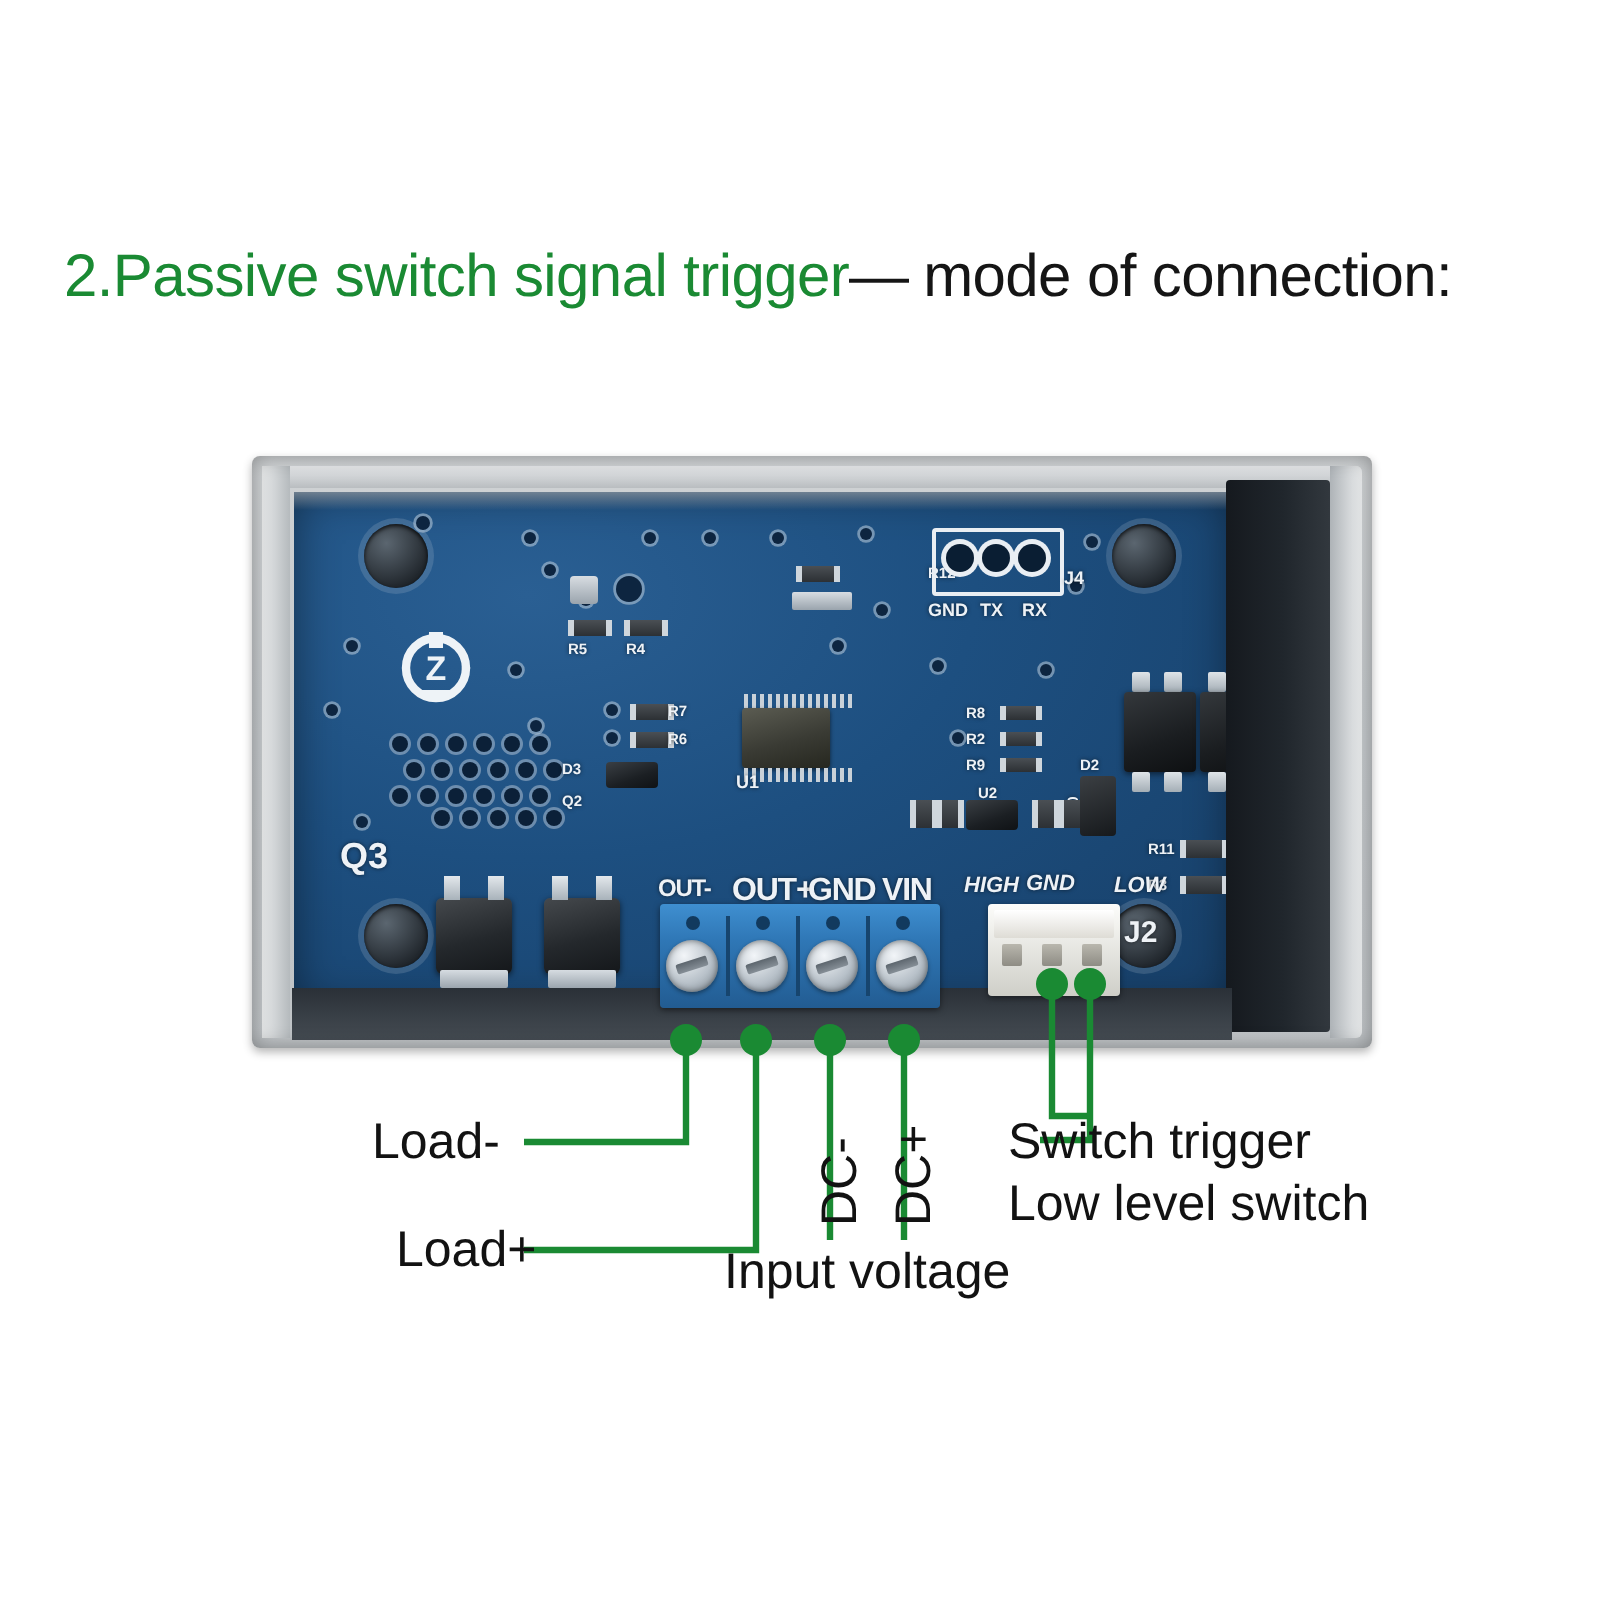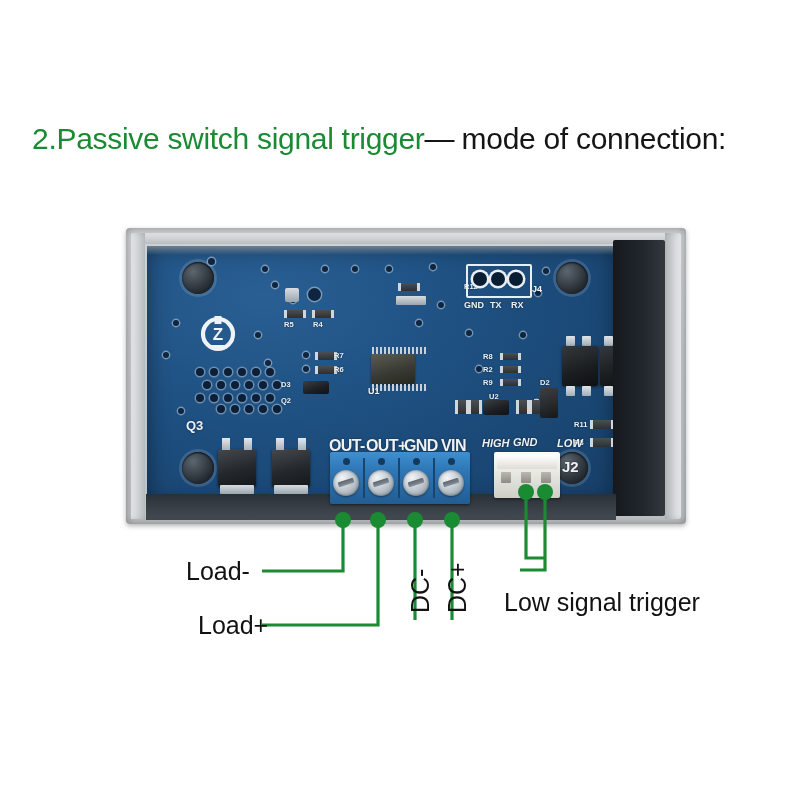--- a/index.html
+++ b/index.html
@@ -351,33 +351,33 @@
 
   <div class="silk sm" style="left:574px;top:420px;">R11</div>
   <div class="silk sm" style="left:574px;top:438px;">R3</div>
   <div class="smd" style="left:590px;top:420px;width:18px;height:9px;"></div>
   <div class="smd" style="left:590px;top:438px;width:18px;height:9px;"></div>
 
   <div class="recess-right"></div>
   <div class="recess-bottom"></div>
   <div class="case-inner-shadow"></div>
 
-  <div class="silk" style="left:186px;top:418px;font-size:13px;">Q3</div>
+  <div class="silk" style="left:170px;top:418px;font-size:18px;">Q3</div>
   <div class="mosfet" style="left:218px;top:449px;">
     <div class="lead" style="left:4px;"></div>
     <div class="lead" style="left:26px;"></div>
     <div class="tab"></div>
   </div>
   <div class="mosfet" style="left:272px;top:449px;">
     <div class="lead" style="left:4px;"></div>
     <div class="lead" style="left:26px;"></div>
     <div class="tab"></div>
   </div>
 
-  <div class="silk" style="left:329px;top:437px;font-size:16px;letter-spacing:-0.6px;">OUT-</div>
+  <div class="silk" style="left:329px;top:437px;font-size:12px;letter-spacing:-0.6px;">OUT-</div>
   <div class="silk" style="left:366px;top:437px;font-size:16px;letter-spacing:-0.6px;">OUT+</div>
   <div class="silk" style="left:404px;top:437px;font-size:16px;letter-spacing:-0.6px;">GND</div>
   <div class="silk" style="left:441px;top:437px;font-size:16px;letter-spacing:-0.6px;">VIN</div>
 
   <div class="term">
     <div class="slot" style="left:33px;"></div>
     <div class="slot" style="left:68px;"></div>
     <div class="slot" style="left:103px;"></div>
     <div class="term-hole" style="left:13px;top:6px;"></div>
     <div class="term-hole" style="left:48px;top:6px;"></div>
@@ -419,15 +419,17 @@
     <circle cx="415" cy="520" r="8" fill="#1a8a33"></circle>
     <circle cx="452" cy="520" r="8" fill="#1a8a33"></circle>
     <circle cx="526" cy="492" r="8" fill="#1a8a33"></circle>
     <circle cx="545" cy="492" r="8" fill="#1a8a33"></circle>
   </svg>
 
   <div class="lbl" style="left:186px;top:557px;">Load-</div>
   <div class="lbl" style="left:198px;top:611px;">Load+</div>
   <div class="lbl vert" style="left:406px;top:613px;">DC-</div>
   <div class="lbl vert" style="left:443px;top:613px;">DC+</div>
-  <div class="lbl" style="left:504px;top:588px;">Low signal trigger</div>
+  <div class="lbl" style="left:362px;top:622px;">Input voltage</div>
+  <div class="lbl" style="left:504px;top:557px;">Switch trigger</div>
+  <div class="lbl" style="left:504px;top:588px;">Low level switch</div>
 
 </div>
 
 </body></html>

